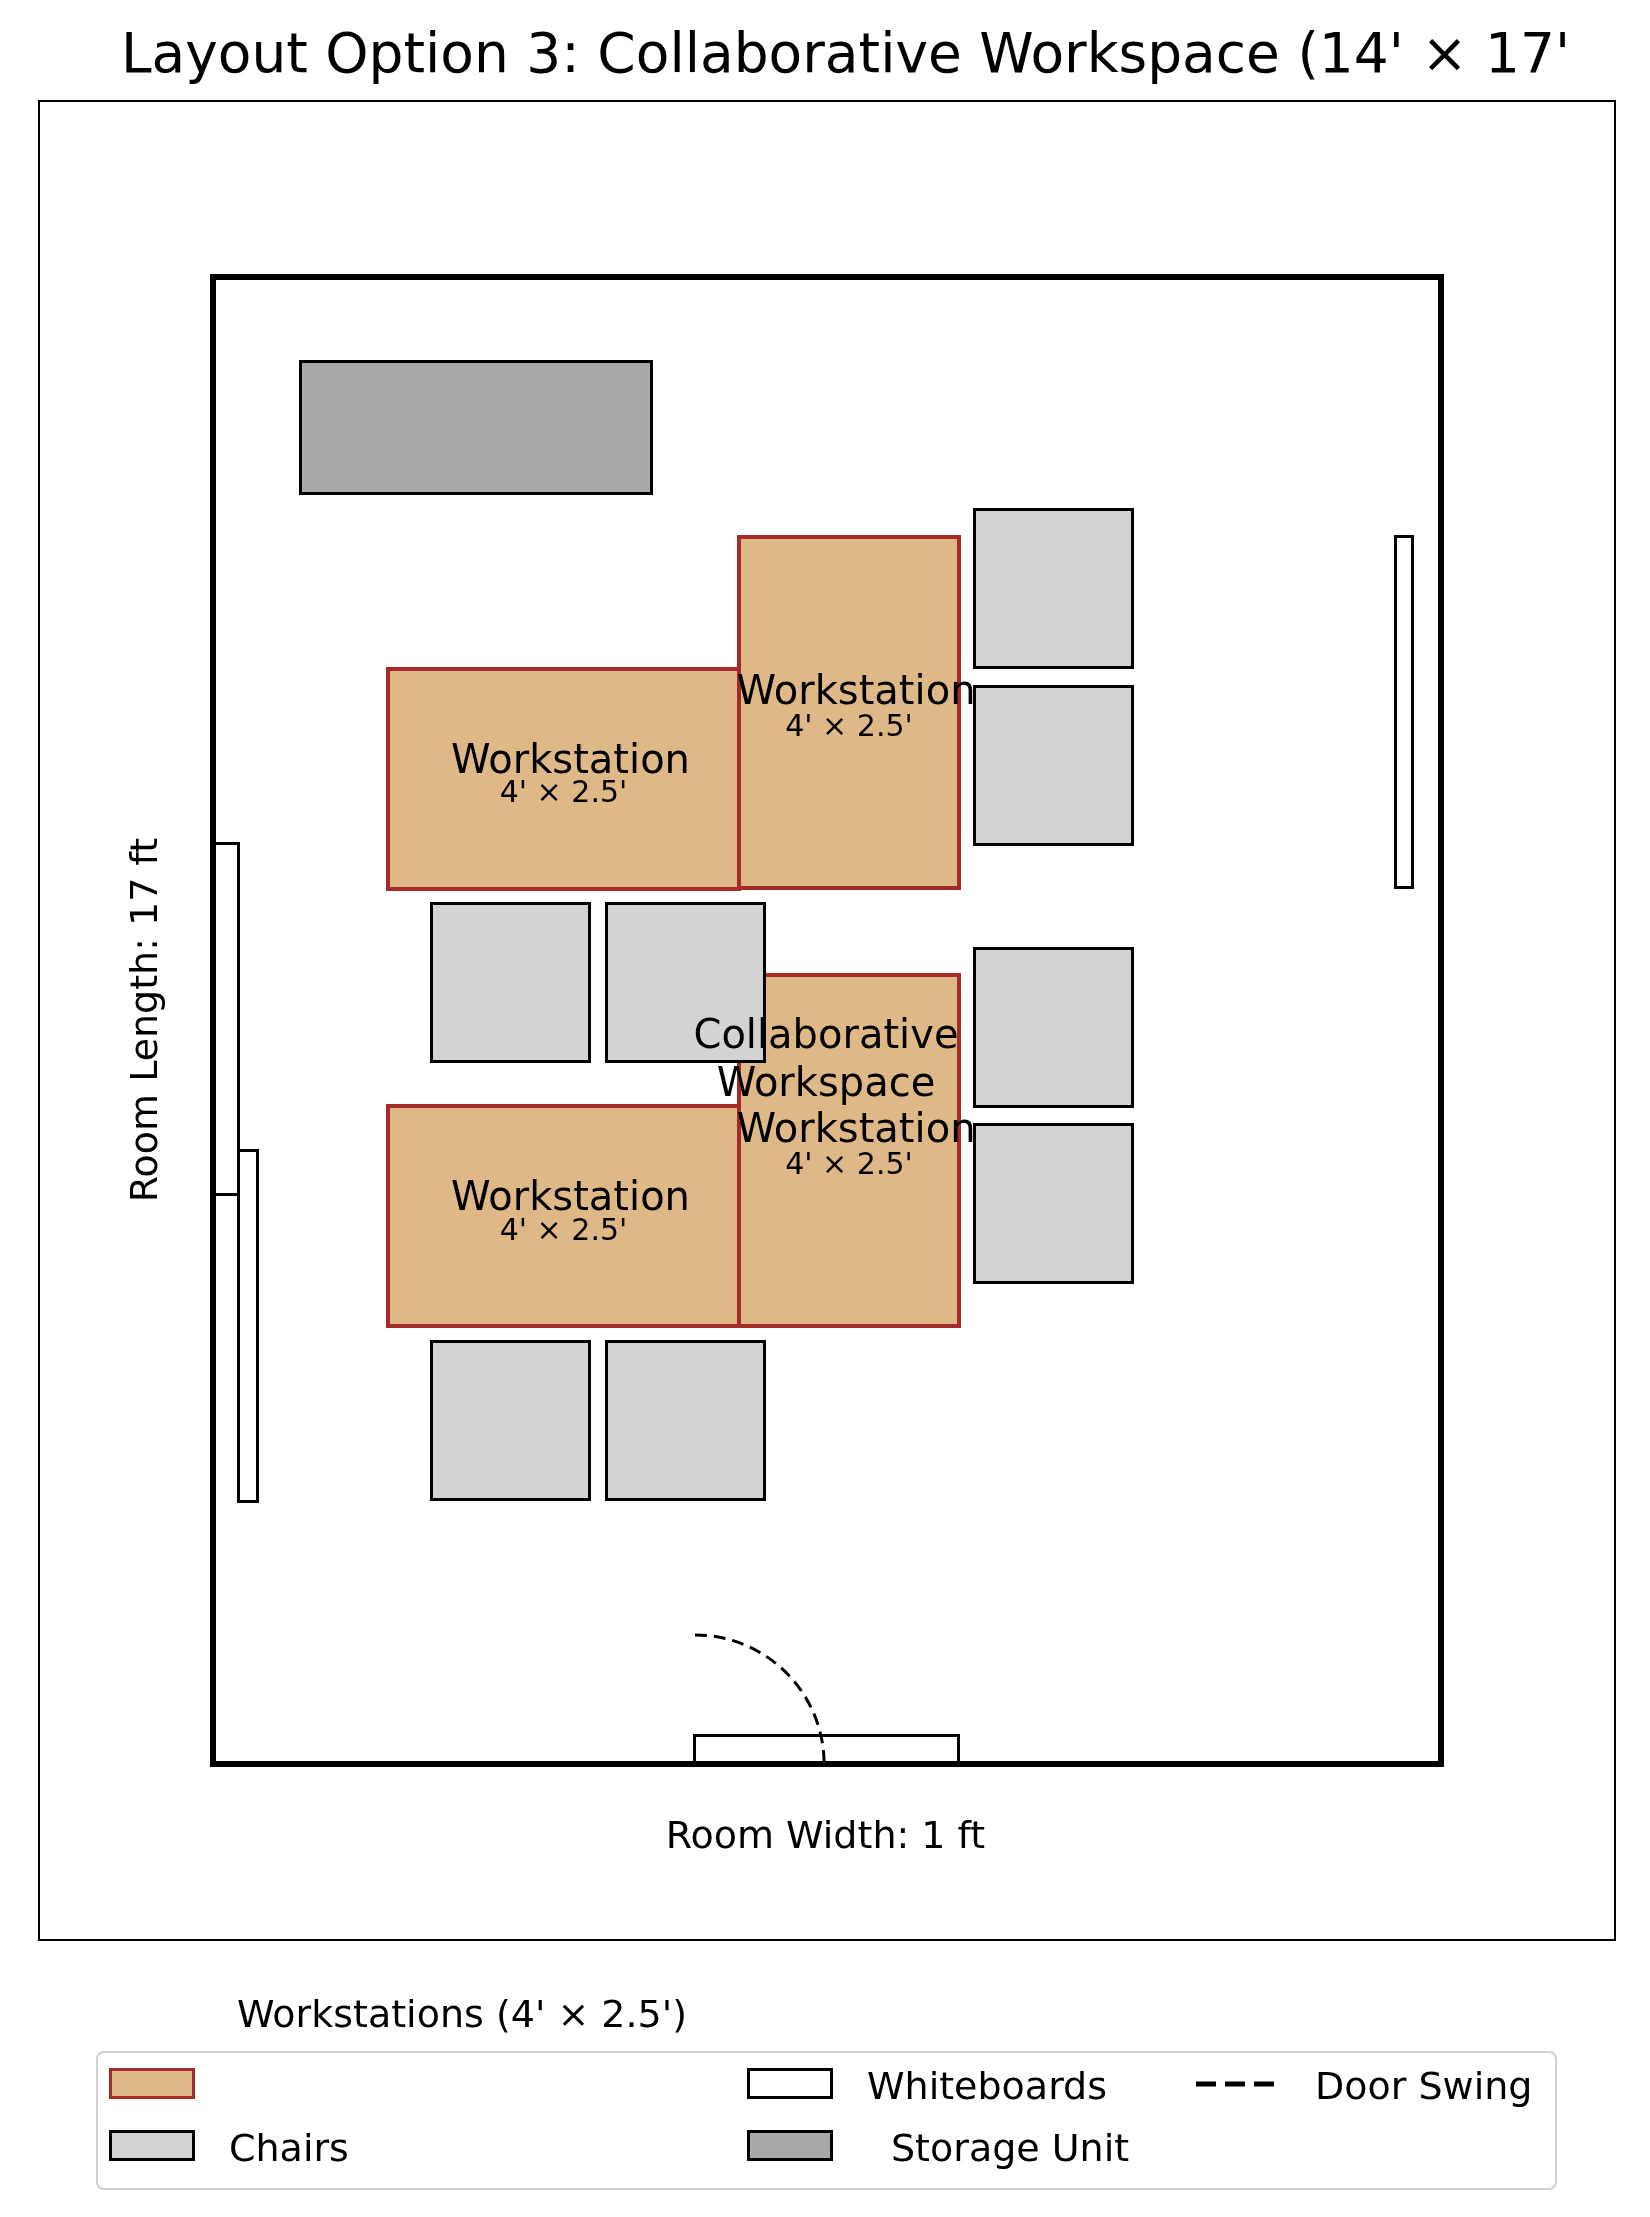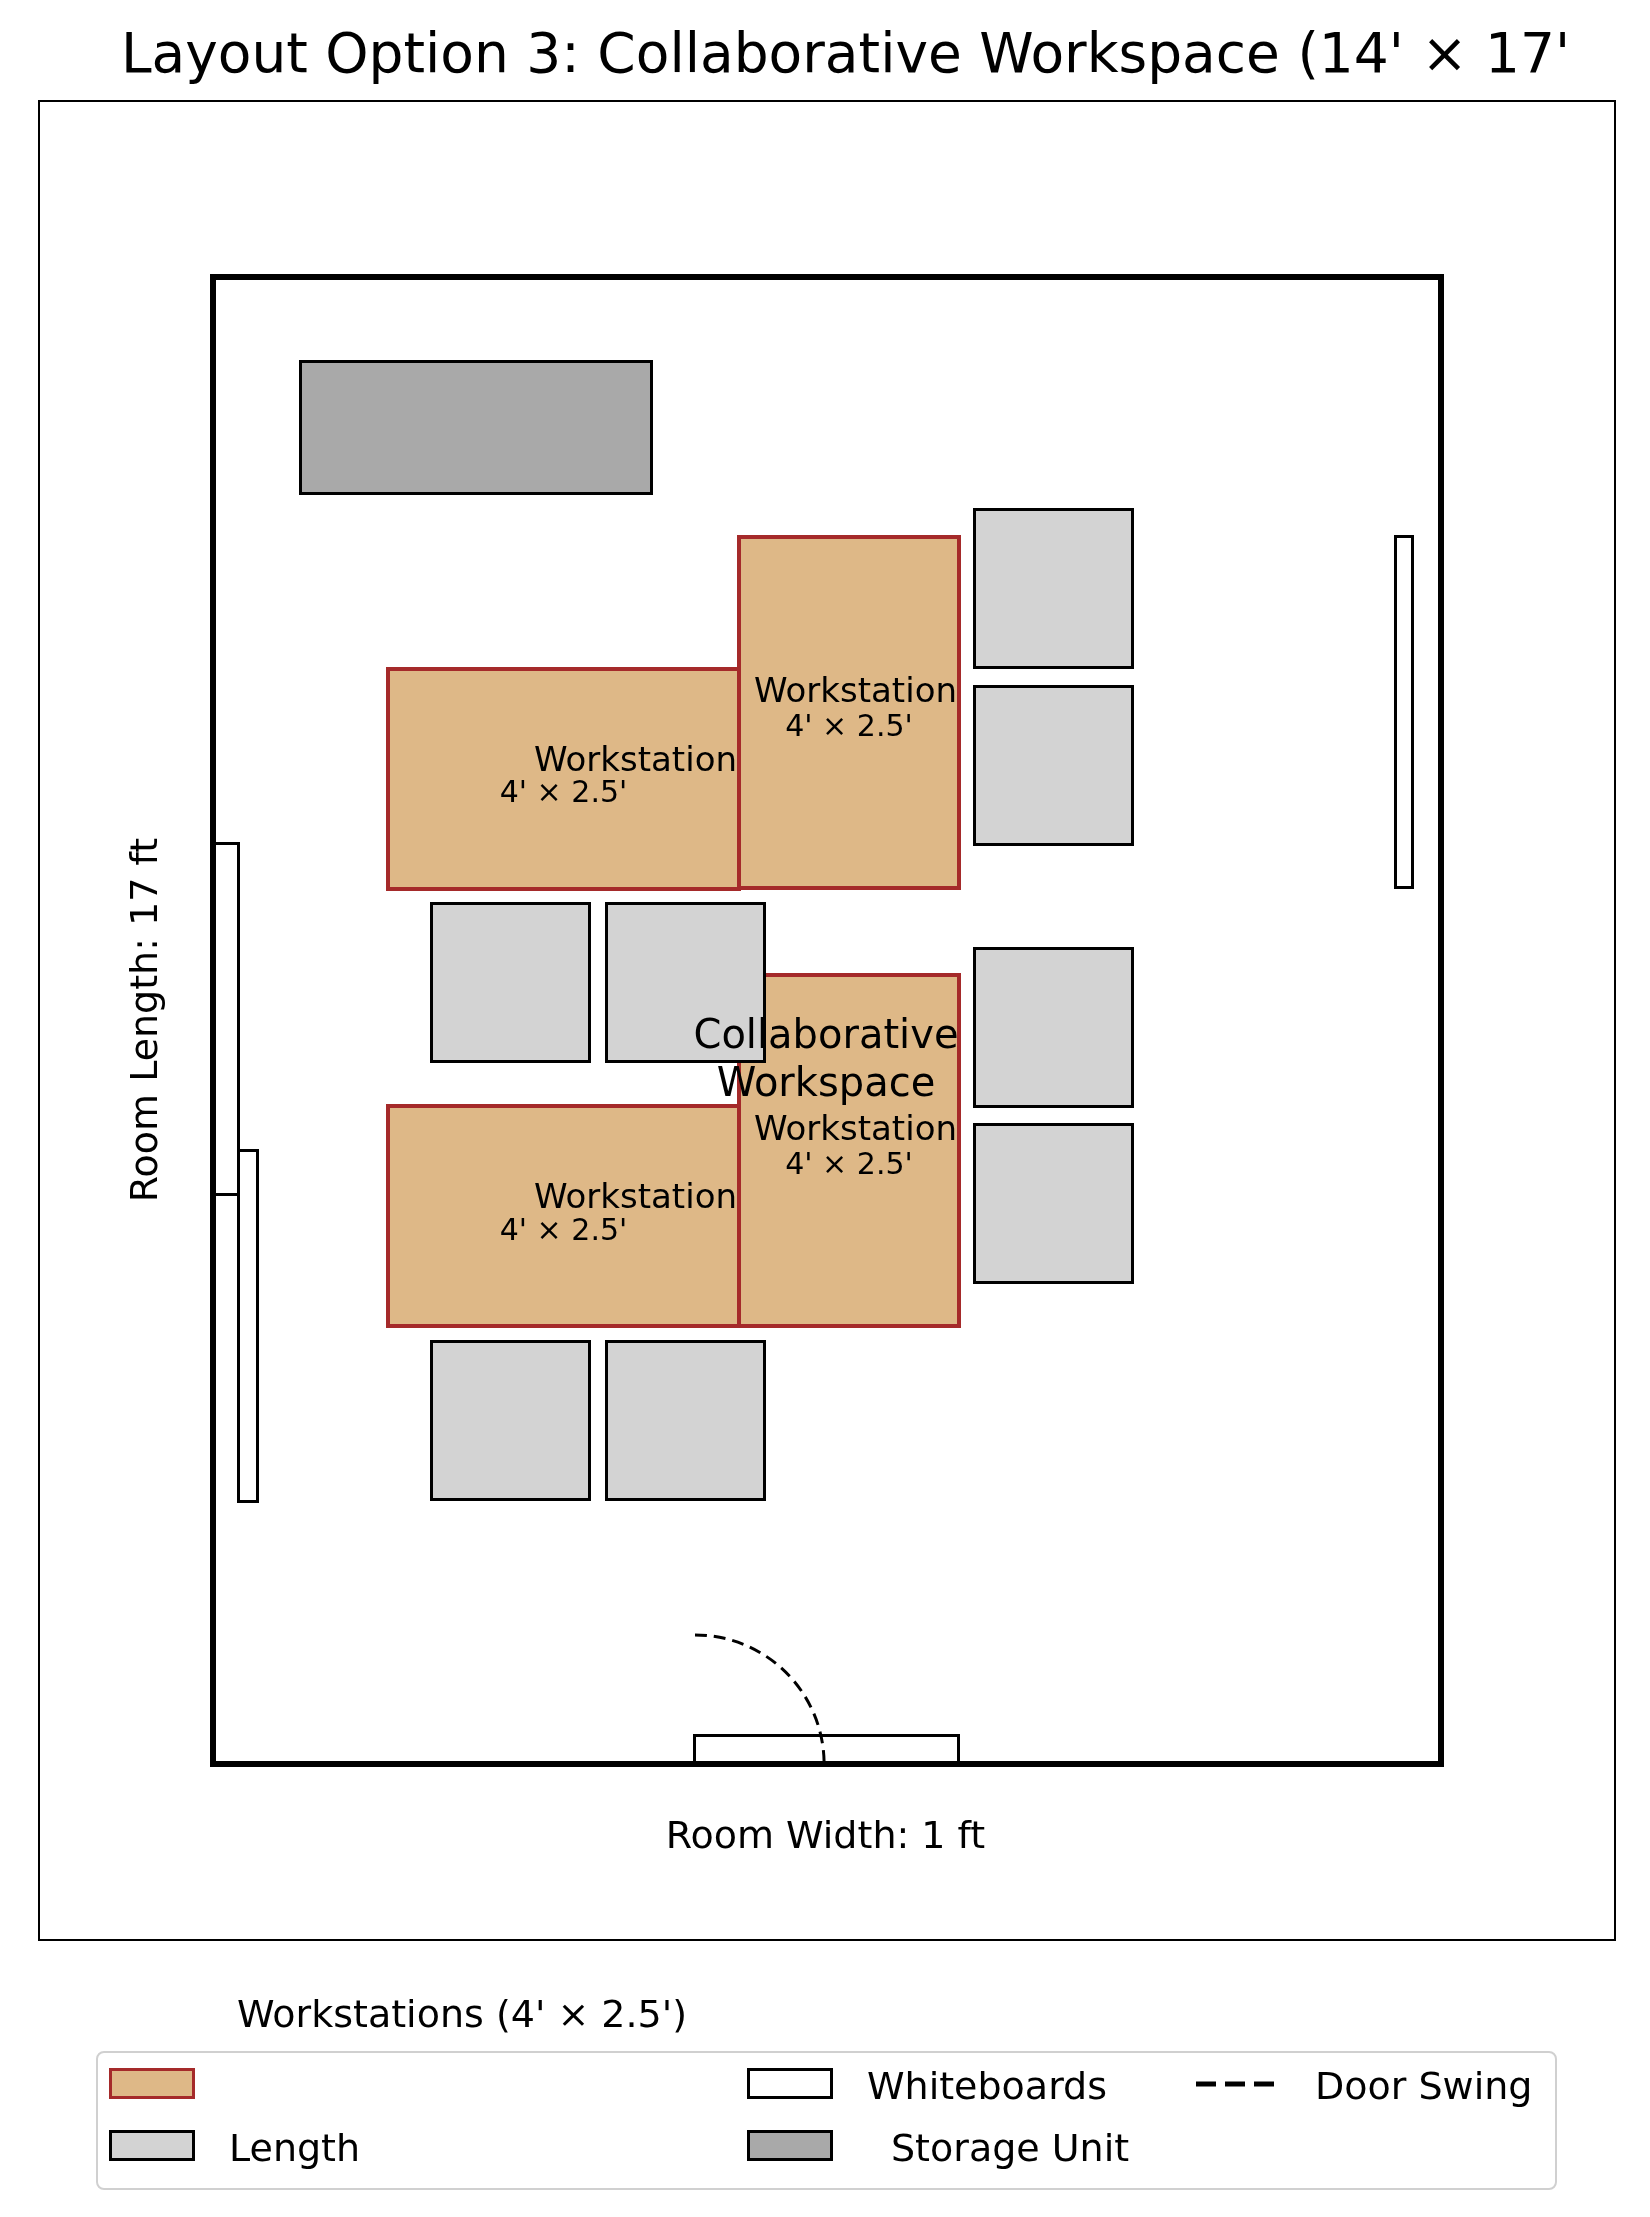--- a/index.html
+++ b/index.html
@@ -3,21 +3,21 @@
 <meta charset="utf-8">
 <style>
   html, body { margin:0; padding:0; background:#ffffff; }
   body { width:1651px; height:2218px; position:relative; overflow:hidden;
          font-family:"DejaVu Sans", sans-serif; color:#000; }
   .abs { position:absolute; box-sizing:border-box; }
   .title { left:0; top:18px; width:1651px; text-align:center; font-size:55px; line-height:70px;padding-left:40px; }
   .axes { border:2.5px solid #000; background:#fff; }
   .room { border:6px solid #000; }
   .storage { border:3px solid #000; }
-  .ws { border:4px solid; display:flex; align-items:flex-start; justify-content:flex-end; text-align:center; font-size:34px; line-height:37px;padding-left:14px; }
+  .ws { border:4px solid; display:flex; align-items:flex-start; justify-content:center; text-align:center; font-size:40px; line-height:37px;padding-left:14px; }
   .ws span { display:block; white-space:pre-line; }
   .chair { border:3px solid #000; }
   .wb { border:3px solid #000; background:#fff; }
   .label { font-size:38px; white-space:nowrap; }
   .collab { font-size:40px; line-height:48px; text-align:center; white-space:pre-line; }
   .legend { border:2.5px solid #d0d0d0; border-radius:8px; background:#fff; }
   .legend-swatch { width:86px; height:31px; border:3px solid #000; }
   .legend-text { font-size:38px; white-space:nowrap; line-height:44px; }
 </style>
 </head>
@@ -83,17 +83,17 @@
 
 <div class="abs legend-swatch" style="left:747px; top:2068px; background:#ffffff;"></div>
 <div class="abs legend-text" style="left:867px; top:2064px;">Whiteboards</div>
 
 <svg class="abs" style="left:1194px; top:2078px;" width="90" height="12" viewBox="0 0 90 12">
   <line x1="2" y1="6" x2="88" y2="6" stroke="#000" stroke-width="5" stroke-dasharray="20,9"></line>
 </svg>
 <div class="abs legend-text" style="left:1315px; top:2064px;">Door Swing</div>
 
 <div class="abs legend-swatch" style="left:109px; top:2130px; background:#d3d3d3;"></div>
-<div class="abs legend-text" style="left:229px; top:2126px;">Length</div>
+<div class="abs legend-text" style="left:229px; top:2126px;">Chairs</div>
 
 <div class="abs legend-swatch" style="left:747px; top:2130px; background:#a9a9a9;"></div>
 <div class="abs legend-text" style="left:867px; top:2126px;margin-left:24px;">Storage Unit</div>
 
 
 </body></html>

